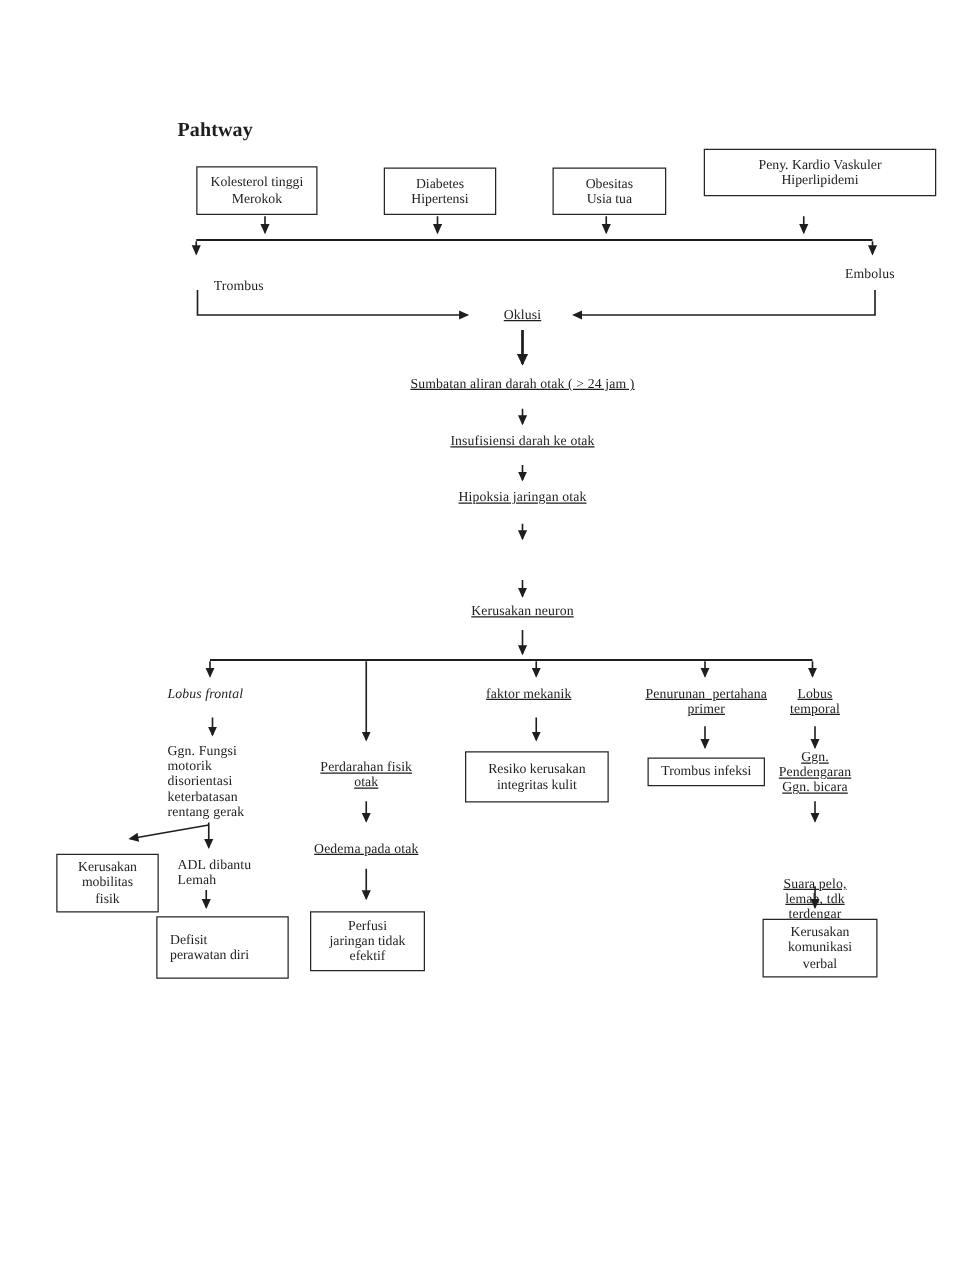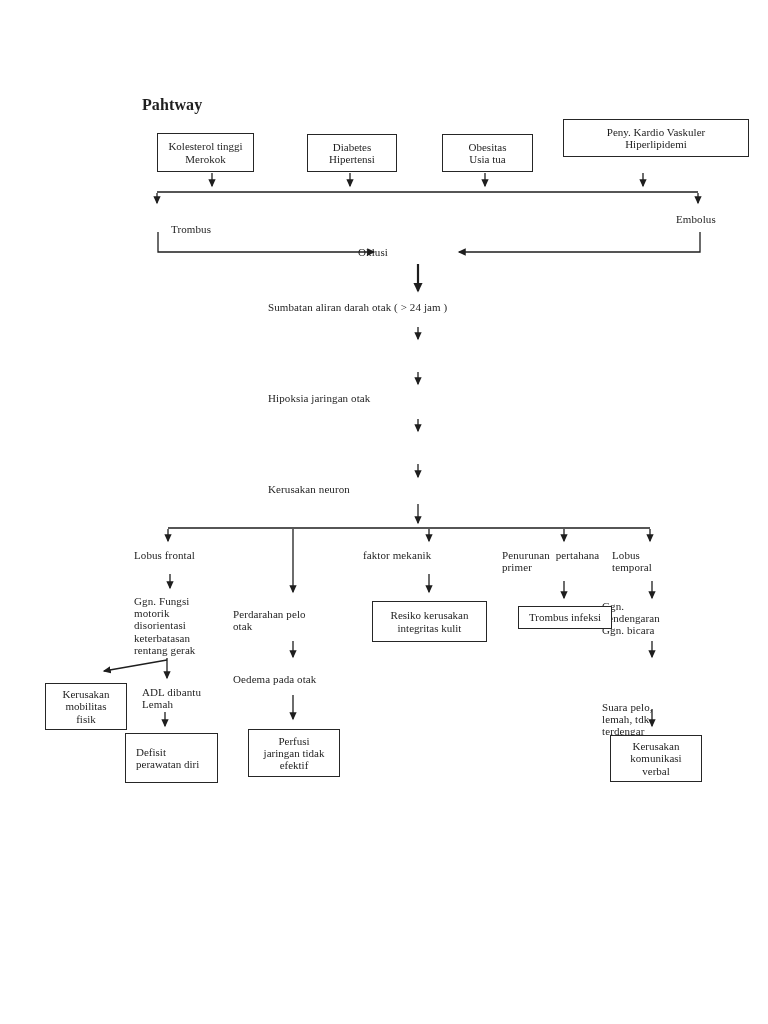--- a/index.html
+++ b/index.html
@@ -10,21 +10,21 @@
   }
   #page{position:relative;width:768px;height:1024px;background:#ffffff;overflow:hidden;}
   svg.lines{position:absolute;left:0;top:0;width:768px;height:1024px;}
   svg.lines path{stroke:#1e1e1e;fill:none;stroke-width:1.3;}
   svg.lines path.bus{stroke-width:1.5;}
   svg.lines path.thick{stroke-width:2.2;}
   .lbl{
     position:absolute;font-size:11px;line-height:12.2px;
     white-space:pre-wrap;letter-spacing:0.1px;
   }
-  .ctr{text-align:left;}
+  .ctr{text-align:center;text-decoration:underline;}
   .title{font-weight:bold;font-size:16px;}
   .box{
     position:absolute;border:1.5px solid #262626;background:#ffffff;
     display:flex;align-items:center;justify-content:center;
     font-size:11px;line-height:12.2px;box-sizing:border-box;
   }
   .box .bt{white-space:pre-wrap;text-align:center;}
   .box.leftText{justify-content:flex-start;padding-left:10px;}
   .box.leftText .bt{text-align:left;}
 </style>
@@ -103,55 +103,56 @@
   <div class="box" style="left:563px;top:119px;width:186px;height:38px;">
     <div class="bt">Peny. Kardio Vaskuler
 Hiperlipidemi</div>
   </div>
 
   <div class="lbl" style="left:131px;top:223px;margin-left:40px;">Trombus</div>
   <div class="lbl" style="left:676px;top:213px;">Embolus</div>
   <div class="lbl ctr" style="left:358px;top:246px;width:120px;">Oklusi</div>
 
   <div class="lbl ctr" style="left:268px;top:301px;width:300px;">Sumbatan aliran darah otak ( &gt; 24 jam )</div>
+  <div class="lbl ctr" style="left:268px;top:347px;width:300px;">Insufisiensi darah ke otak</div>
   <div class="lbl ctr" style="left:268px;top:392px;width:300px;">Hipoksia jaringan otak</div>
   <div class="lbl ctr" style="left:268px;top:483px;width:300px;">Kerusakan neuron</div>
 
-  <div class="lbl" style="left:134px;top:549px;">Lobus frontal</div>
+  <div class="lbl" style="left:134px;top:549px;font-style:italic;">Lobus frontal</div>
   <div class="lbl ctr" style="left:363px;top:549px;width:120px;">faktor mekanik</div>
   <div class="lbl ctr" style="left:502px;top:549px;width:126px;">Penurunan  pertahana
 primer</div>
   <div class="lbl ctr" style="left:612px;top:549px;width:80px;">Lobus
 temporal</div>
 
   <div class="lbl" style="left:134px;top:595px;">Ggn. Fungsi
 motorik
 disorientasi
 keterbatasan
 rentang gerak</div>
   <div class="lbl" style="left:142px;top:686px;">ADL dibantu
 Lemah</div>
 
-  <div class="lbl ctr" style="left:233px;top:608px;width:120px;">Perdarahan pelo
+  <div class="lbl ctr" style="left:233px;top:608px;width:120px;">Perdarahan fisik
 otak</div>
   <div class="lbl ctr" style="left:233px;top:673px;width:120px;">Oedema pada otak</div>
 
   <div class="lbl ctr" style="left:602px;top:600px;width:100px;">Ggn.
 Pendengaran
 Ggn. bicara</div>
   <div class="lbl ctr" style="left:602px;top:701px;width:100px;">Suara pelo,
 lemah, tdk
 terdengar</div>
 
   <div class="box" style="left:45px;top:683px;width:82px;height:47px;">
     <div class="bt">Kerusakan
 mobilitas
 fisik</div>
   </div>
-  <div class="box leftText" style="left:125px;top:733px;width:93px;height:50px;">
+  <div class="box leftText" style="left:125px;top:733px;width:106px;height:50px;">
     <div class="bt">Defisit
 perawatan diri</div>
   </div>
   <div class="box" style="left:248px;top:729px;width:92px;height:48px;">
     <div class="bt">Perfusi
 jaringan tidak
 efektif</div>
   </div>
   <div class="box" style="left:372px;top:601px;width:115px;height:41px;">
     <div class="bt">Resiko kerusakan

